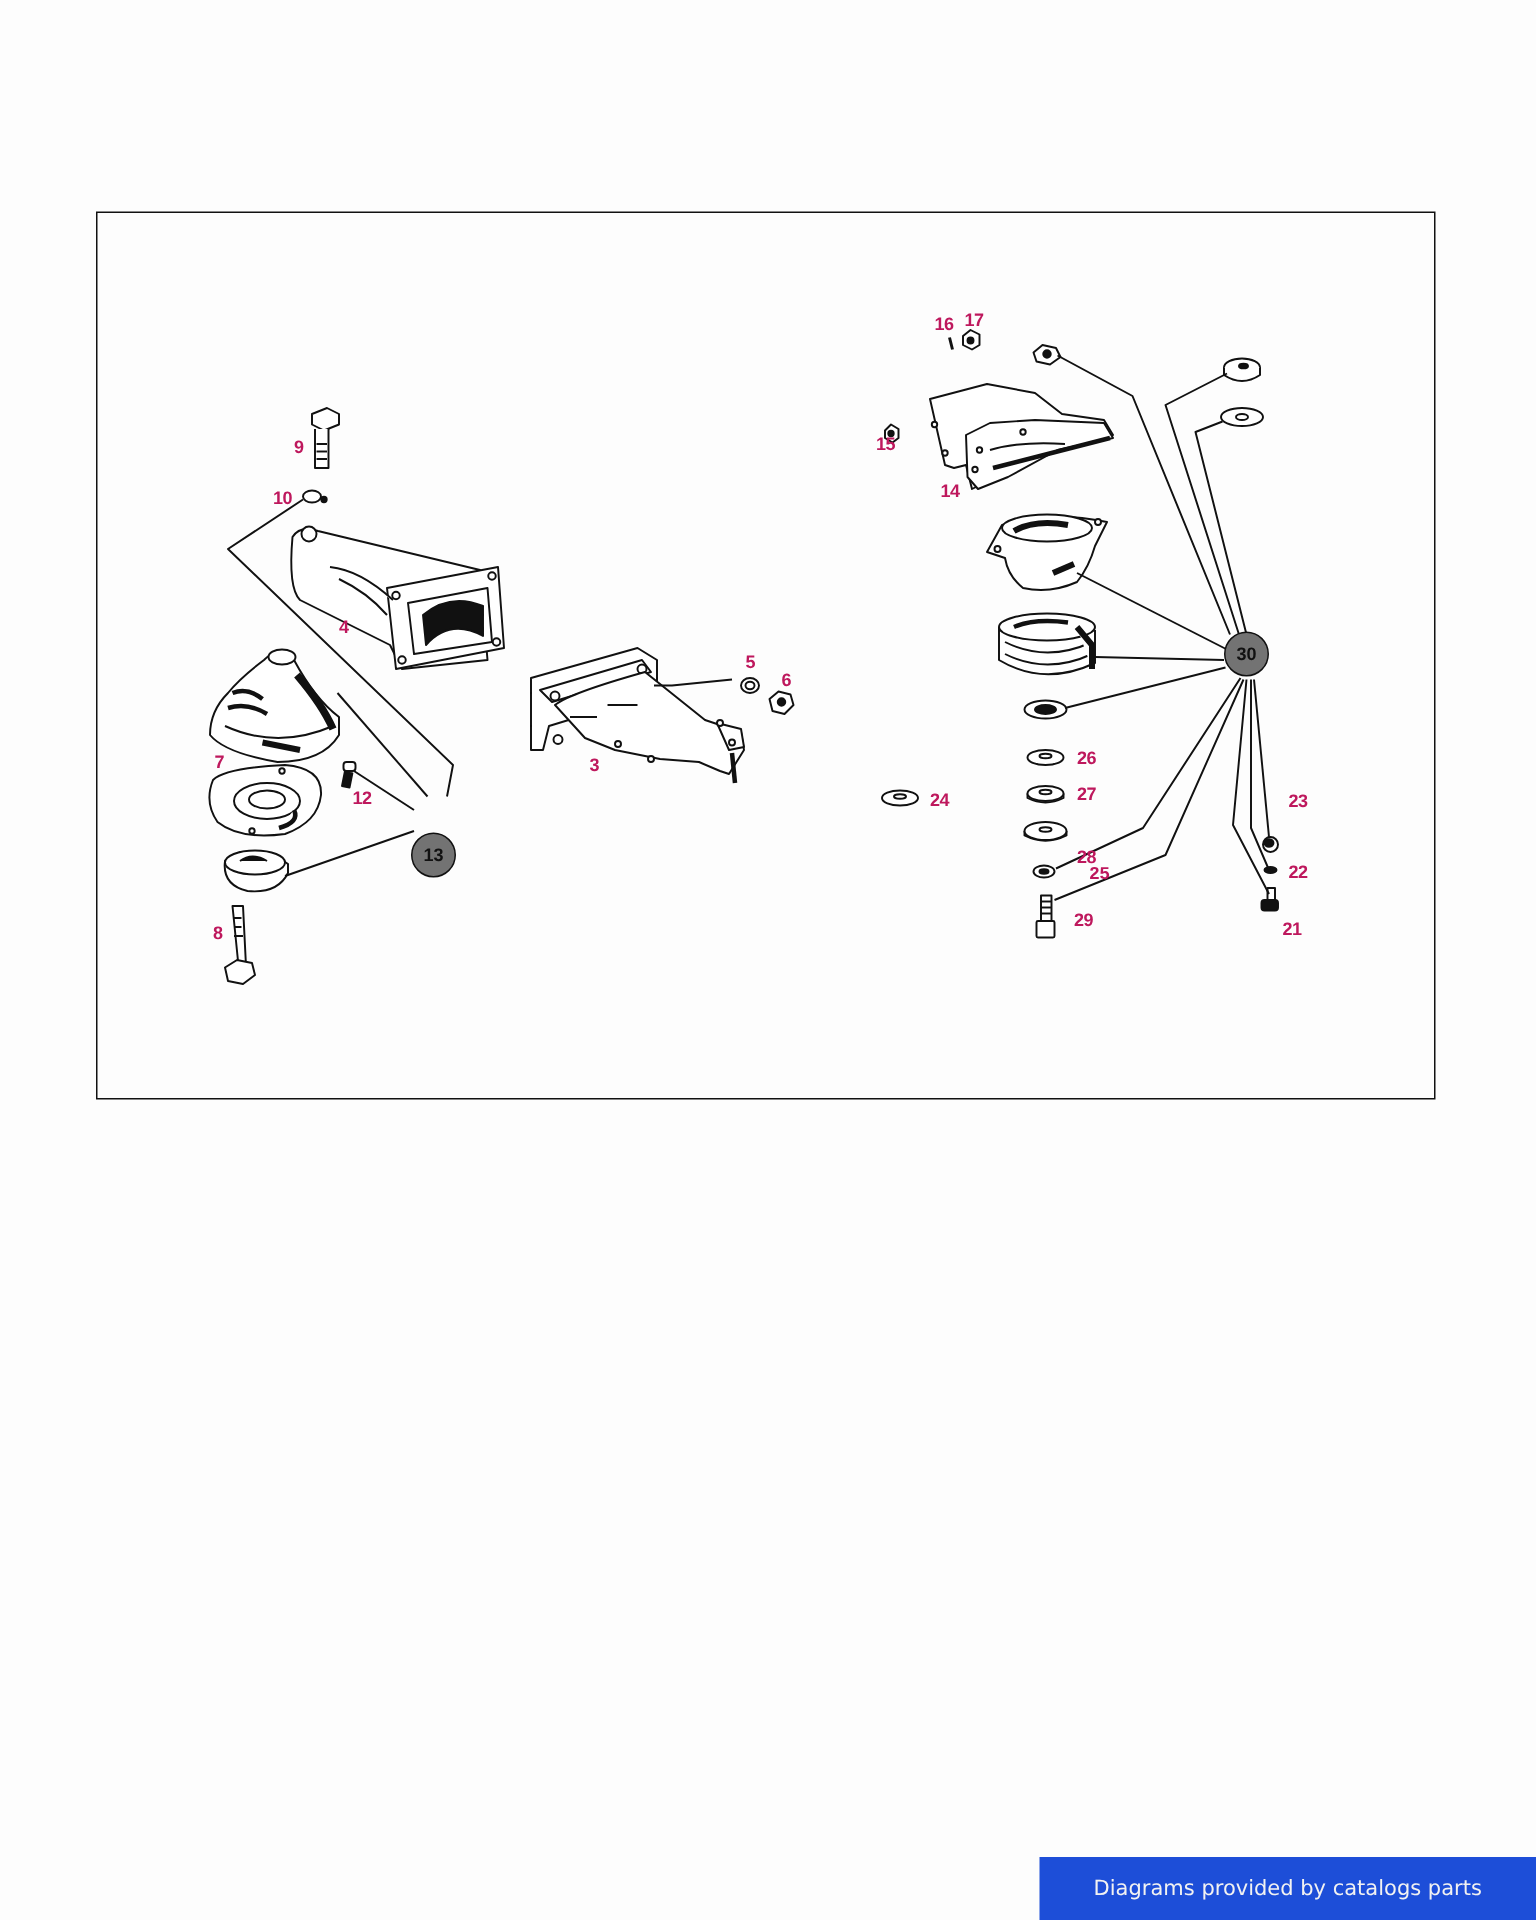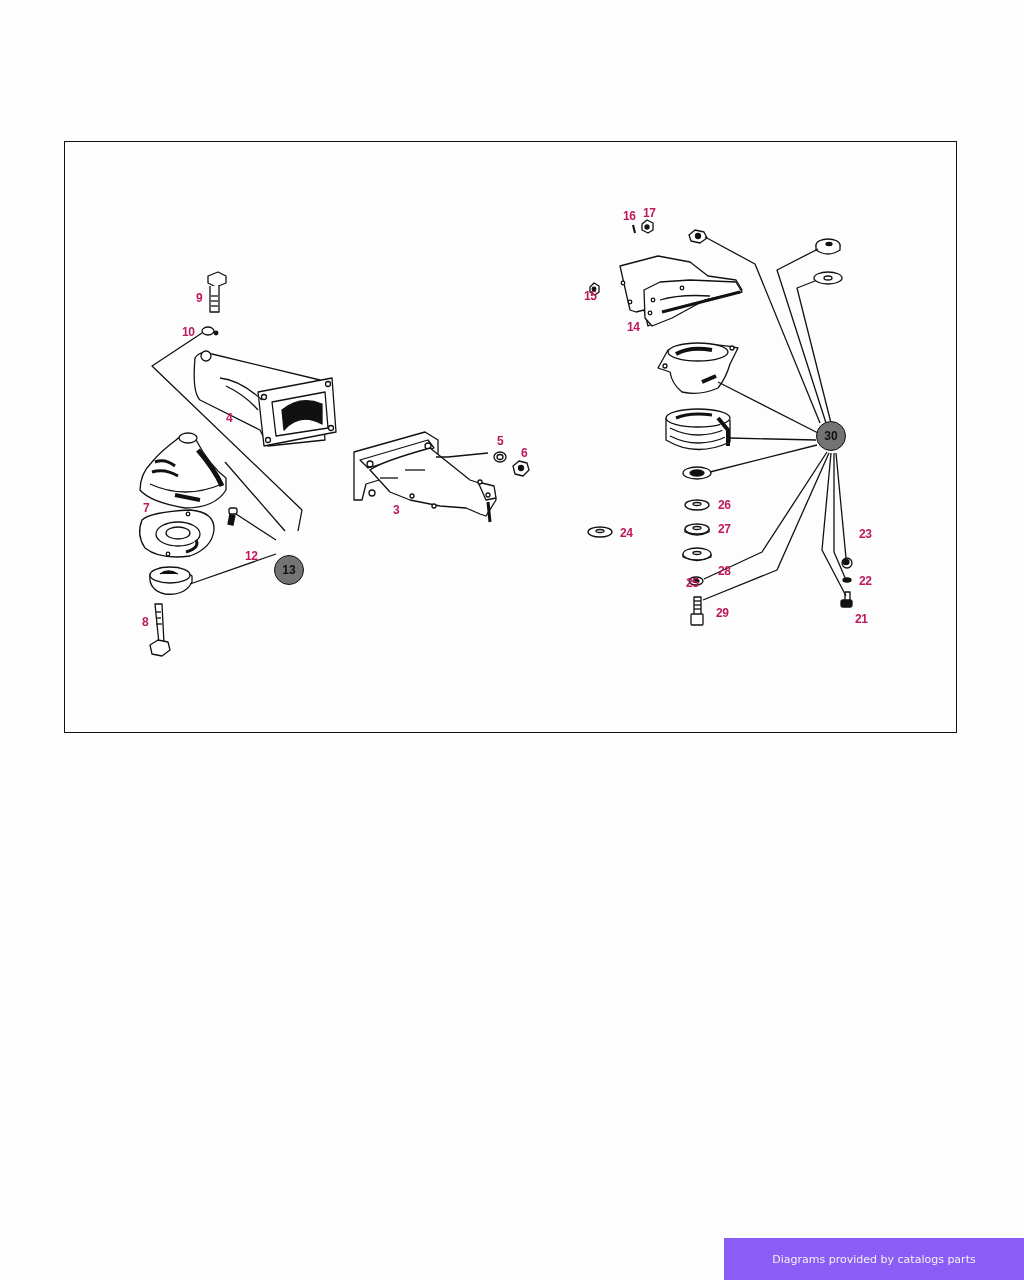--- a/index.html
+++ b/index.html
@@ -18,24 +18,24 @@
     letter-spacing:-0.3px;
   }
   .callout {
     position:absolute; width:30px; height:30px; border:1.5px solid #111;
     border-radius:50%; background:#737373; box-sizing:border-box;
     display:flex; align-items:center; justify-content:center;
     font-weight:bold; font-size:12px; color:#111;
     font-family:"Liberation Sans", sans-serif;
   }
   .credit {
-    position:absolute; right:0; bottom:0; width:300px; height:42px;
-    background:#8b5cf6; color:#f2f2f2; display:flex; align-items:center;
+    position:absolute; right:0; bottom:0; width:331px; height:42px;
+    background:#1d4ed8; color:#f2f2f2; display:flex; align-items:center;
     justify-content:center; font-family:"DejaVu Sans", sans-serif;
-    font-size:11px;
+    font-size:14px;
   }
 </style>
 </head>
 <body>
 
 <div class="frame"></div>
 
 <svg class="diagram" viewBox="0 0 1024 1280" xmlns="http://www.w3.org/2000/svg">
   <g stroke="#111" stroke-width="1.3" fill="none" stroke-linejoin="round">
 
@@ -257,30 +257,30 @@
 </svg>
 
 <div class="lbl" style="left:393px;top:504px;">3</div>
 <div class="lbl" style="left:226px;top:412px;">4</div>
 <div class="lbl" style="left:497px;top:435px;">5</div>
 <div class="lbl" style="left:521px;top:447px;">6</div>
 <div class="lbl" style="left:143px;top:502px;">7</div>
 <div class="lbl" style="left:142px;top:616px;">8</div>
 <div class="lbl" style="left:196px;top:292px;">9</div>
 <div class="lbl" style="left:182px;top:326px;">10</div>
-<div class="lbl" style="left:245px;top:526px;margin-top:24px;">12</div>
+<div class="lbl" style="left:235px;top:526px;">12</div>
 <div class="lbl" style="left:627px;top:321px;">14</div>
 <div class="lbl" style="left:584px;top:268px;margin-top:22px;">15</div>
 <div class="lbl" style="left:623px;top:210px;">16</div>
 <div class="lbl" style="left:643px;top:207px;">17</div>
 <div class="lbl" style="left:855px;top:597px;margin-top:16px;">21</div>
 <div class="lbl" style="left:859px;top:575px;">22</div>
 <div class="lbl" style="left:859px;top:528px;text-align:right;">23</div>
 <div class="lbl" style="left:620px;top:527px;">24</div>
-<div class="lbl" style="left:686px;top:577px;">25</div>
+<div class="lbl" style="left:726px;top:577px;font-family:Liberation Mono, monospace;">25</div>
 <div class="lbl" style="left:718px;top:499px;">26</div>
 <div class="lbl" style="left:718px;top:523px;">27</div>
 <div class="lbl" style="left:718px;top:549px;margin-top:16px;">28</div>
 <div class="lbl" style="left:716px;top:607px;">29</div>
 
 <div class="callout" style="left:274px;top:555px;">13</div>
 <div class="callout" style="left:816px;top:421px;">30</div>
 
 <div class="credit">
   <span>Diagrams provided by catalogs parts</span>

